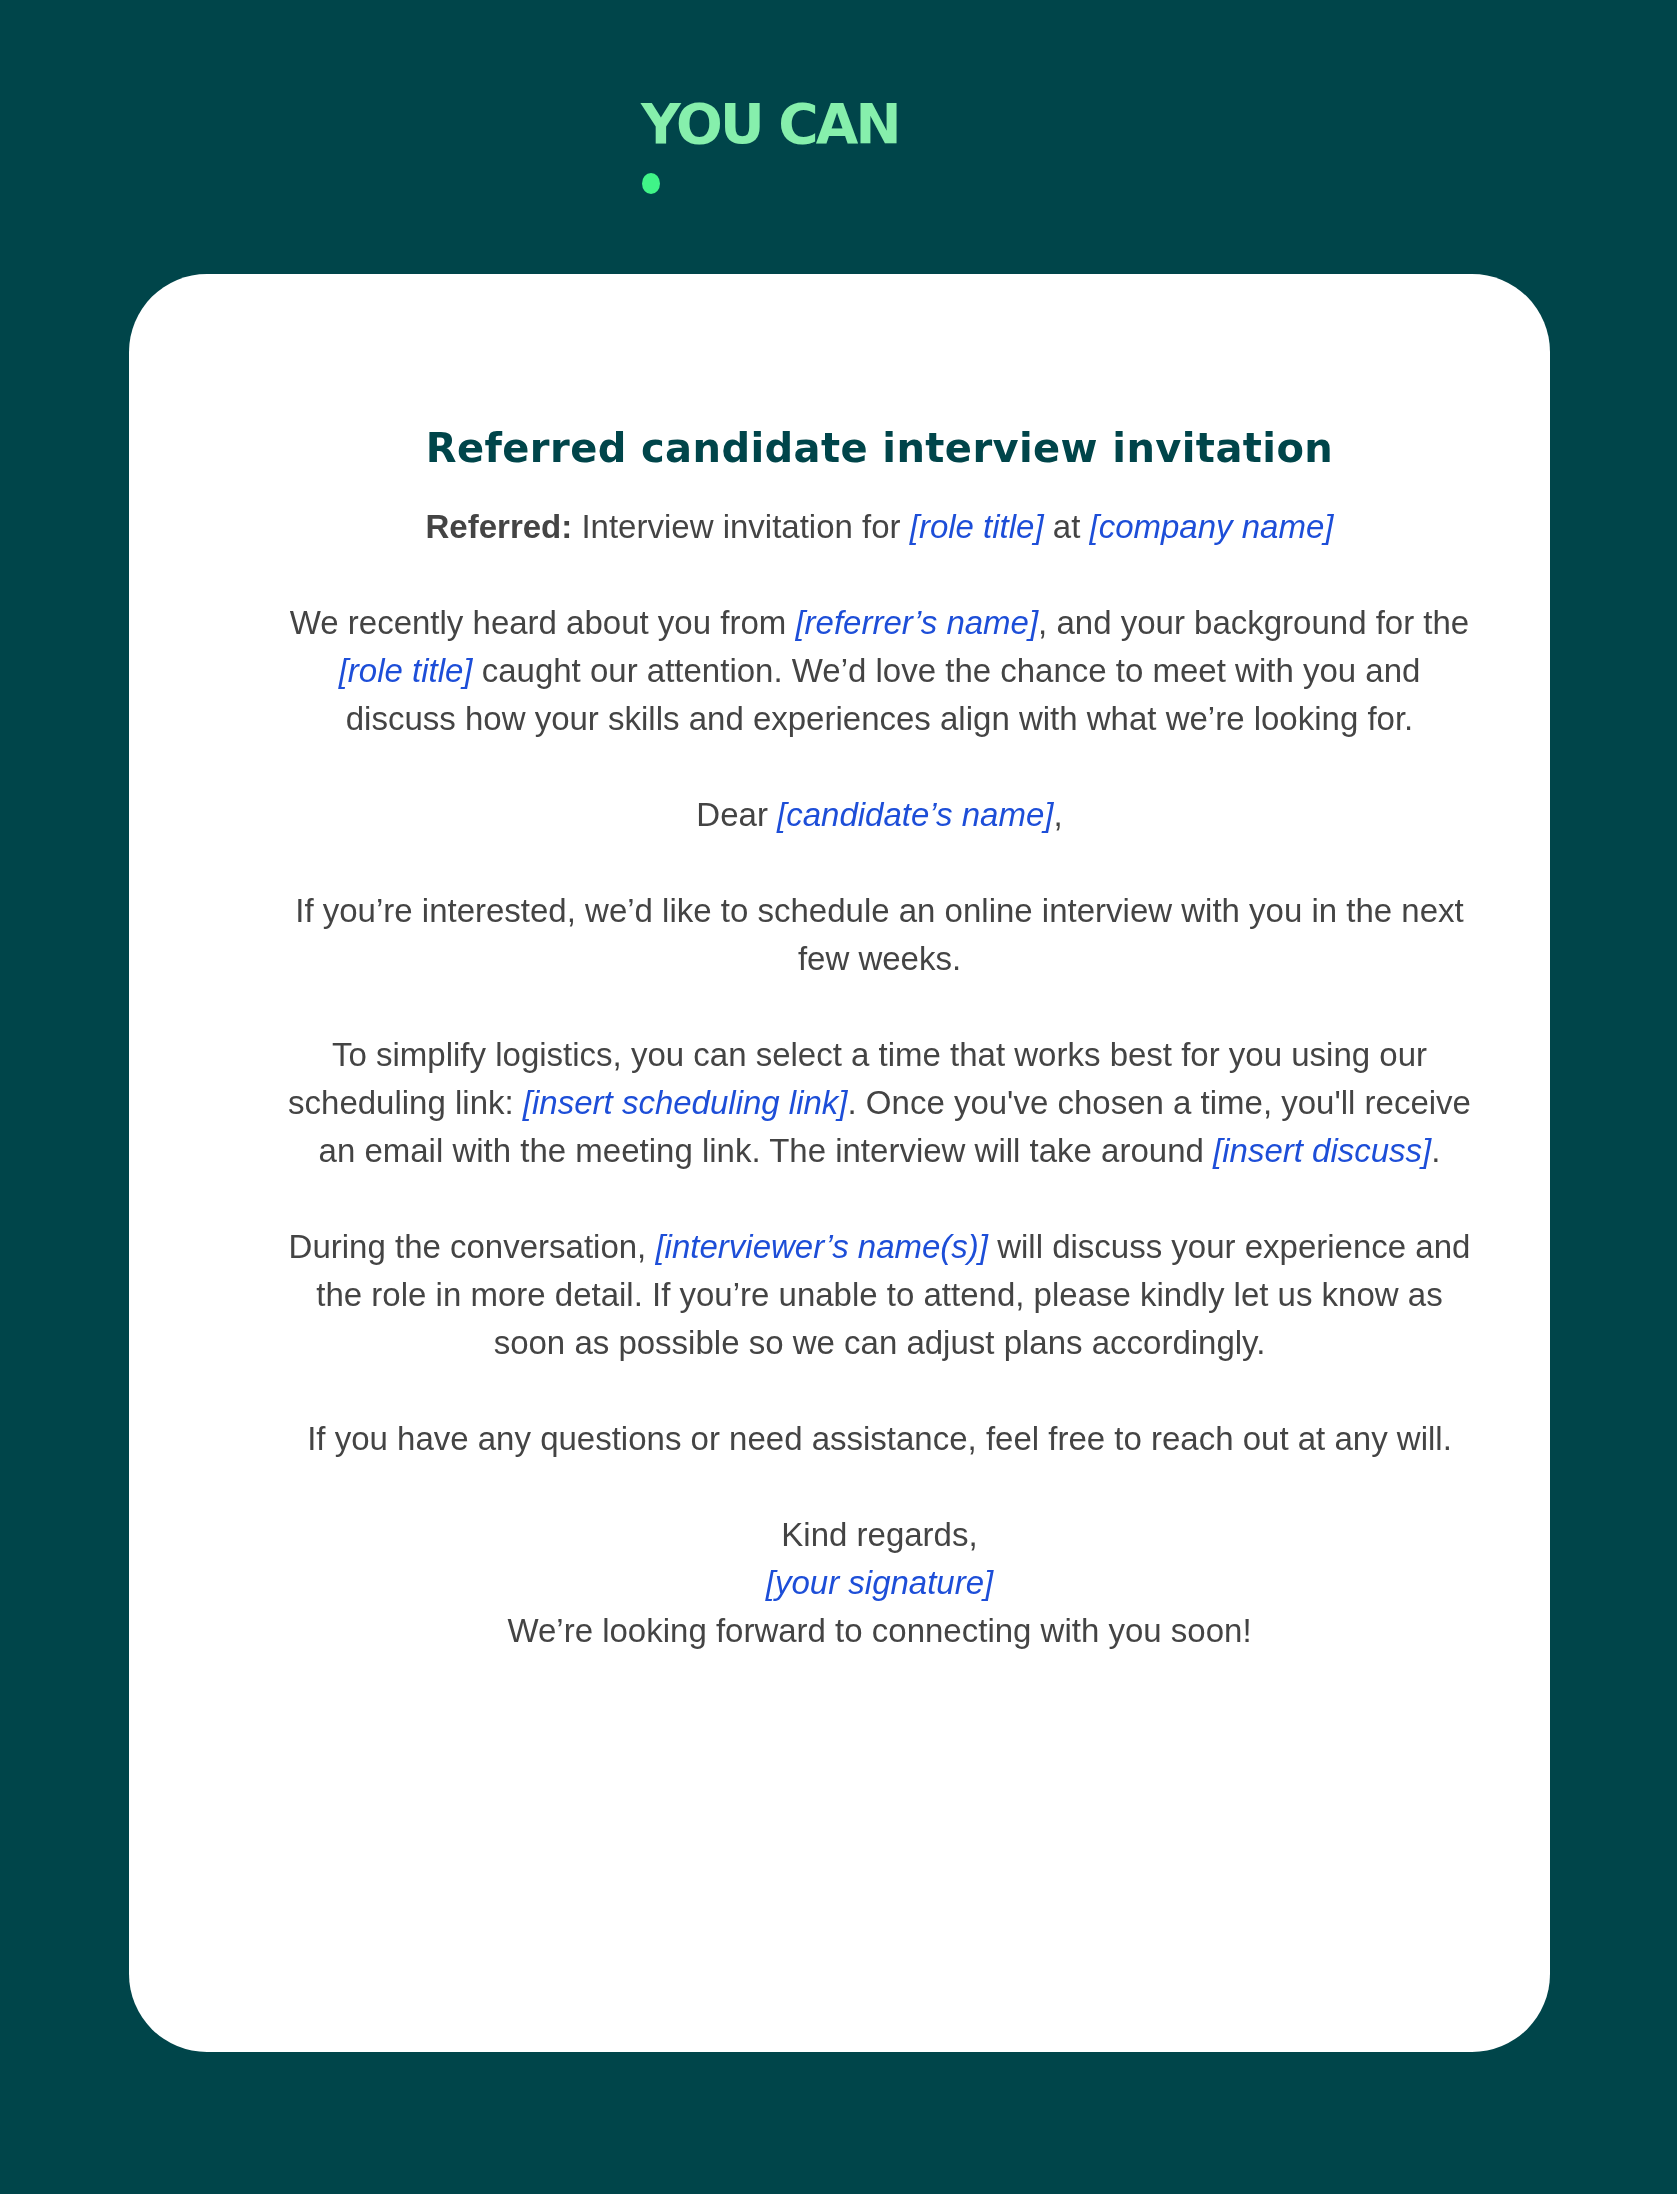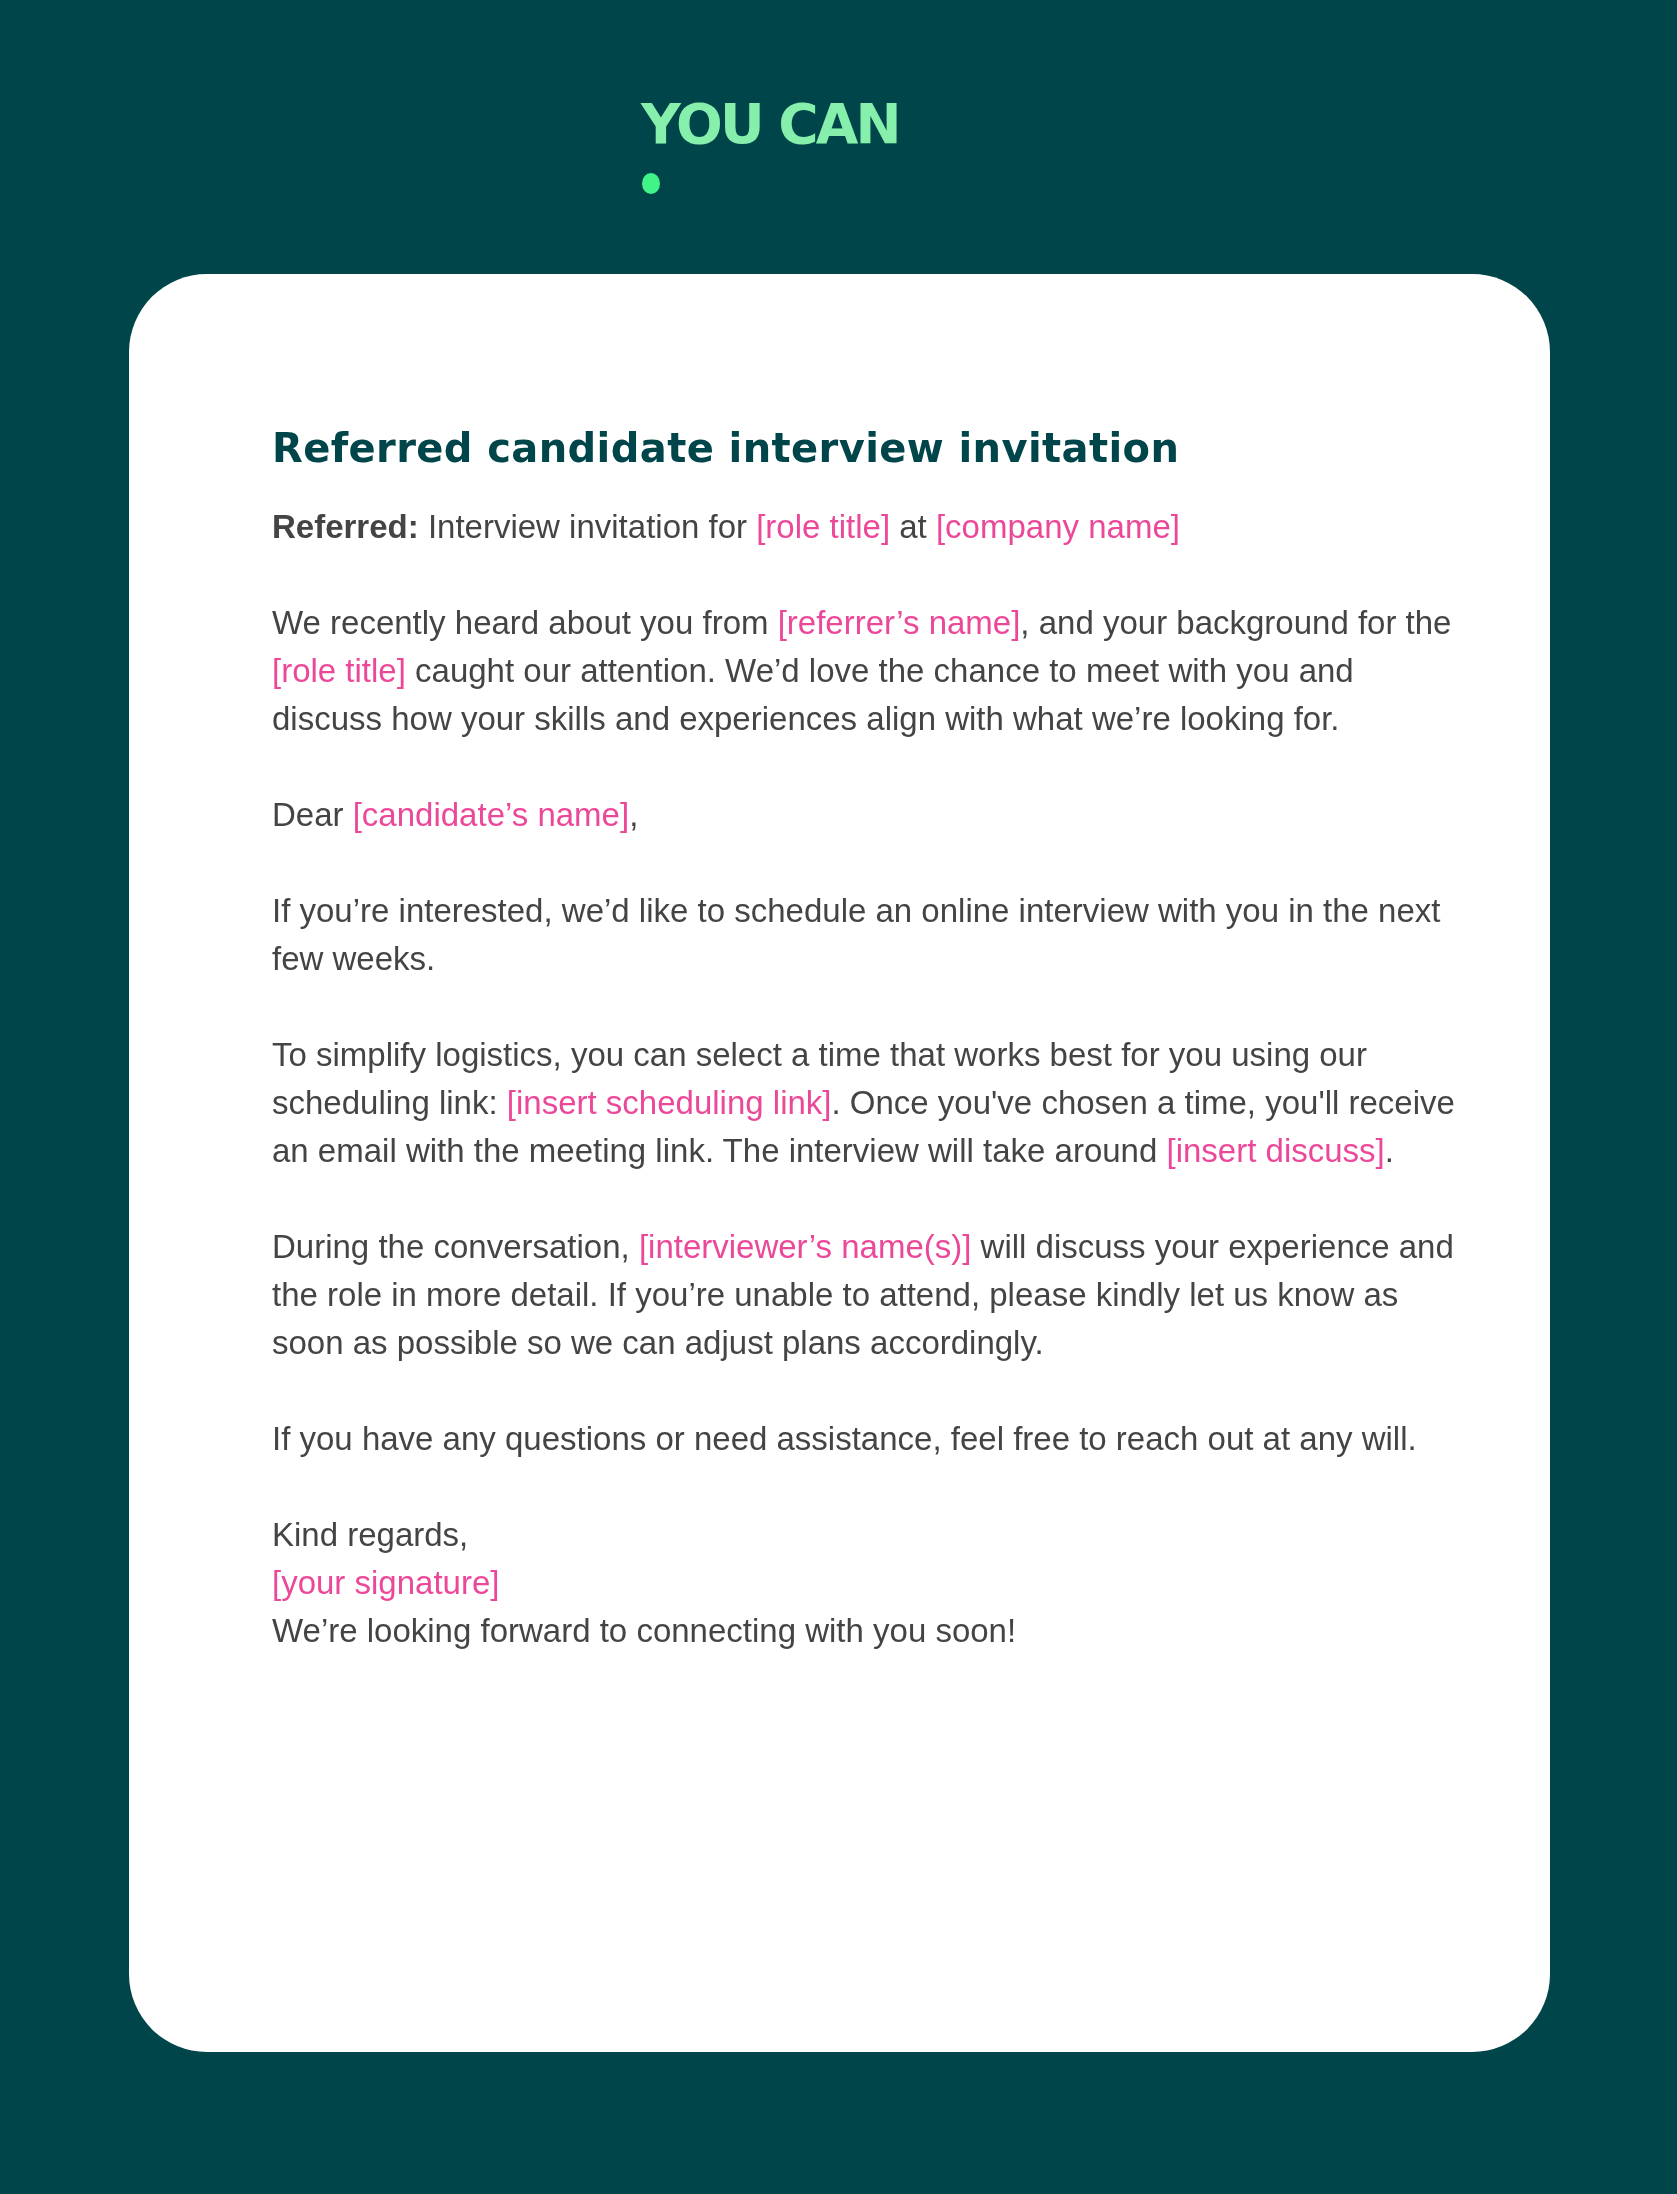--- a/index.html
+++ b/index.html
@@ -33,41 +33,43 @@
   }
   .card {
     position: absolute;
     left: 129px; top: 274px;
     width: 1421px; height: 1778px;
     background: #ffffff;
     border-radius: 78px;
   }
   .content {
     position: absolute;
-    left: 143px; top: 149px;
+    left: 154px; top: 149px;
     width: 1193px;
+    text-align: center;
   }
   .title {
     margin: 0 0 30px 0;
     color: #00454A;
     font-family: "DejaVu Sans", sans-serif;
     font-weight: bold;
     font-size: 40px;
     line-height: 50px;
     letter-spacing: 0.4px;
   }
   .para {
     margin: 0 0 48px 0;
     color: #444444;
     font-size: 33px;
     line-height: 48px;
   }
   .para b { font-weight: bold; color: #444444; }
   .ph {
-    color: #ec4899;
+    color: #1d4ed8;
+    font-style: italic;
   }
   .sig { margin: 0; }
 </style>
 </head>
 <body>
 
 <div class="logo">
   <span class="line">YOU CAN</span>
   <span class="line"><span class="dot"></span></span>
 </div>

